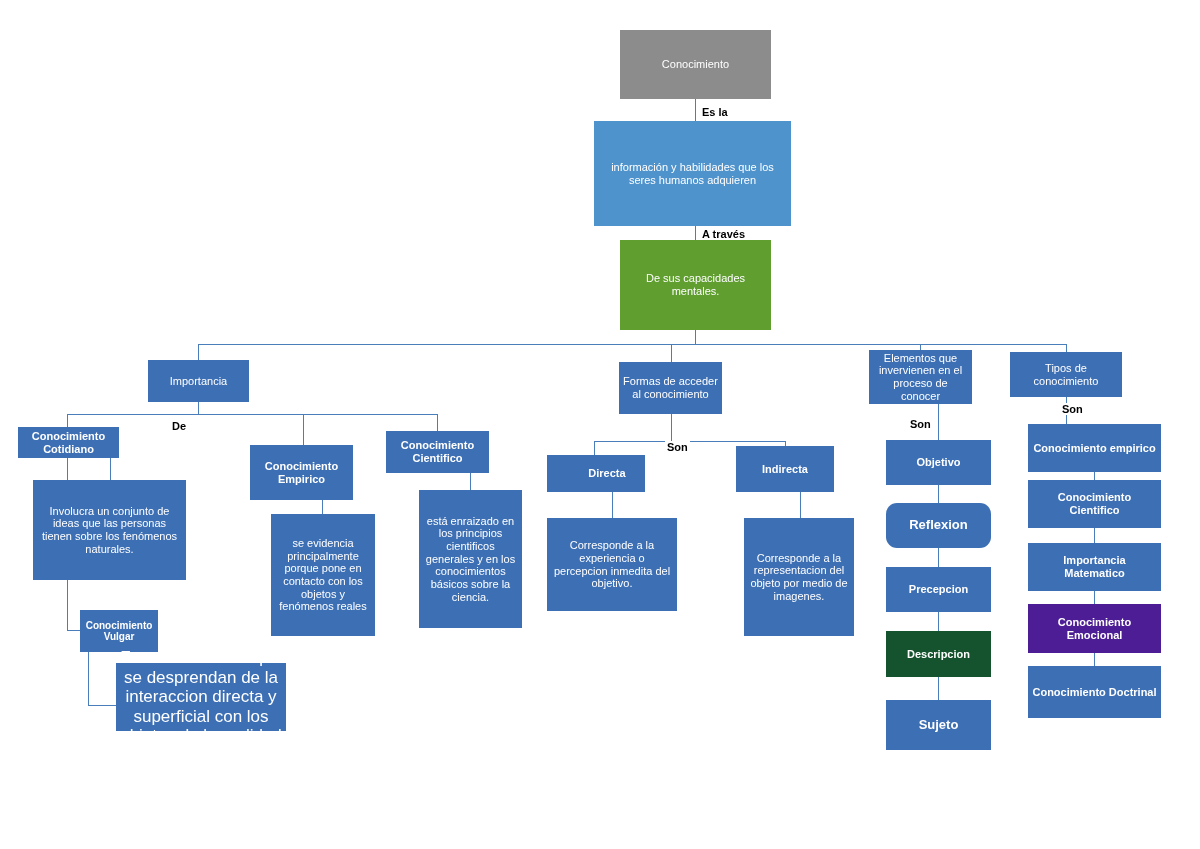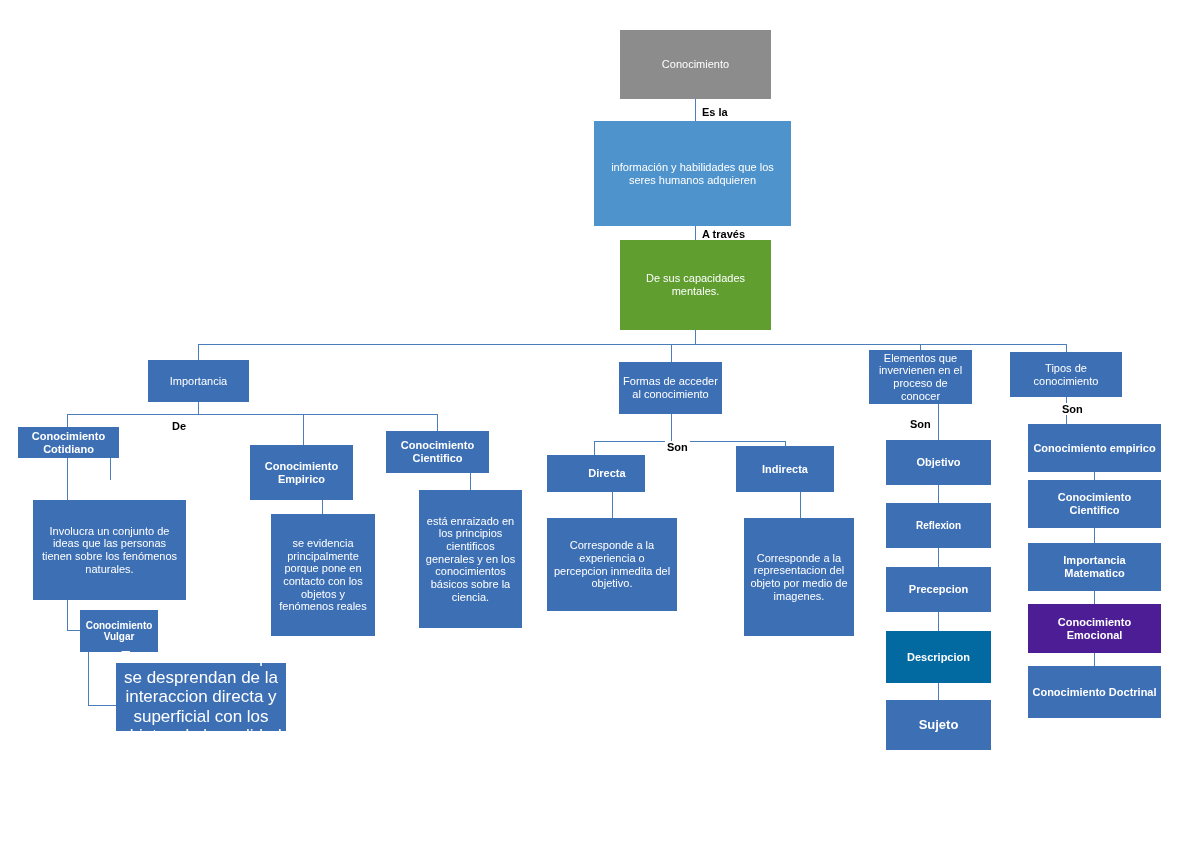--- a/index.html
+++ b/index.html
@@ -117,21 +117,21 @@
   <div class="node" style="left:148px; top:360px; width:101px; height:42px; background:#3d6fb4; font-size:11px;">Importancia</div>
 
   <div class="node" style="left:619px; top:362px; width:103px; height:52px; background:#3d6fb4; font-size:11px;">Formas de acceder al conocimiento</div>
 
   <div class="node" style="left:869px; top:350px; width:103px; height:54px; background:#3d6fb4; font-size:11px;">Elementos que invervienen en el proceso de conocer</div>
 
   <div class="node" style="left:1010px; top:352px; width:112px; height:45px; background:#3d6fb4; font-size:11px;">Tipos de conocimiento</div>
 
   <div class="node" style="left:18px; top:427px; width:101px; height:31px; background:#3d6fb4; font-size:11px; font-weight:bold;">Conocimiento Cotidiano</div>
 
-  <div class="node" style="left:33px; top:500px; width:153px; height:100px; background:#3d6fb4; font-size:11px;">Involucra un conjunto de ideas que las personas tienen sobre los fenómenos naturales.</div>
+  <div class="node" style="left:33px; top:480px; width:153px; height:100px; background:#3d6fb4; font-size:11px;">Involucra un conjunto de ideas que las personas tienen sobre los fenómenos naturales.</div>
 
   <div class="node" style="left:80px; top:610px; width:78px; height:42px; background:#3d6fb4; font-size:10px; font-weight:bold;">Conocimiento Vulgar</div>
 
   <div class="node" style="left:116px; top:663px; width:170px; height:68px; background:#3d6fb4; font-size:17px;">Formas de saber que se desprendan de la interaccion directa y superficial con los objetos de la realidad</div>
 
   <div class="node" style="left:250px; top:445px; width:103px; height:55px; background:#3d6fb4; font-size:11px; font-weight:bold;">Conocimiento Empirico</div>
 
   <div class="node" style="left:271px; top:514px; width:104px; height:122px; background:#3d6fb4; font-size:11px;">se evidencia principalmente porque pone en contacto con los objetos y fenómenos reales</div>
 
   <div class="node" style="left:386px; top:431px; width:103px; height:42px; background:#3d6fb4; font-size:11px; font-weight:bold;">Conocimiento Cientifico</div>
@@ -140,23 +140,23 @@
 
   <div class="node" style="left:547px; top:455px; width:98px; height:37px; background:#3d6fb4; font-size:11px; font-weight:bold;padding-left:26px;">Directa</div>
 
   <div class="node" style="left:547px; top:518px; width:130px; height:93px; background:#3d6fb4; font-size:11px;">Corresponde a la experiencia o percepcion inmedita del objetivo.</div>
 
   <div class="node" style="left:736px; top:446px; width:98px; height:46px; background:#3d6fb4; font-size:11px; font-weight:bold;">Indirecta</div>
 
   <div class="node" style="left:744px; top:518px; width:110px; height:118px; background:#3d6fb4; font-size:11px;">Corresponde a la representacion del objeto por medio de imagenes.</div>
 
   <div class="node" style="left:886px; top:440px; width:105px; height:45px; background:#3d6fb4; font-size:11px; font-weight:bold;">Objetivo</div>
-  <div class="node" style="left:886px; top:503px; width:105px; height:45px; background:#3d6fb4; font-size:10px; font-weight:bold;">Reflexion</div>
+  <div class="node" style="left:886px; top:503px; width:105px; height:45px; background:#3d6fb4; font-size:13px; font-weight:bold;border-radius:11px;">Reflexion</div>
   <div class="node" style="left:886px; top:567px; width:105px; height:45px; background:#3d6fb4; font-size:11px; font-weight:bold;">Precepcion</div>
-  <div class="node" style="left:886px; top:631px; width:105px; height:52px; background:#0369a1; font-size:11px; font-weight:bold;">Descripcion</div>
+  <div class="node" style="left:886px; top:631px; width:105px; height:46px; background:#14532d; font-size:11px; font-weight:bold;">Descripcion</div>
   <div class="node" style="left:886px; top:700px; width:105px; height:50px; background:#3d6fb4; font-size:13px; font-weight:bold;">Sujeto</div>
 
   <div class="node" style="left:1028px; top:424px; width:133px; height:48px; background:#3d6fb4; font-size:11px; font-weight:bold;">Conocimiento empirico</div>
   <div class="node" style="left:1028px; top:480px; width:133px; height:48px; background:#3d6fb4; font-size:11px; font-weight:bold;">Conocimiento Cientifico</div>
   <div class="node" style="left:1028px; top:543px; width:133px; height:48px; background:#3d6fb4; font-size:11px; font-weight:bold;">Importancia Matematico</div>
   <div class="node" style="left:1028px; top:604px; width:133px; height:49px; background:#4c1d95; font-size:11px; font-weight:bold;">Conocimiento Emocional</div>
   <div class="node" style="left:1028px; top:666px; width:133px; height:52px; background:#3d6fb4; font-size:11px; font-weight:bold;">Conocimiento Doctrinal</div>
 
 </div>
 

